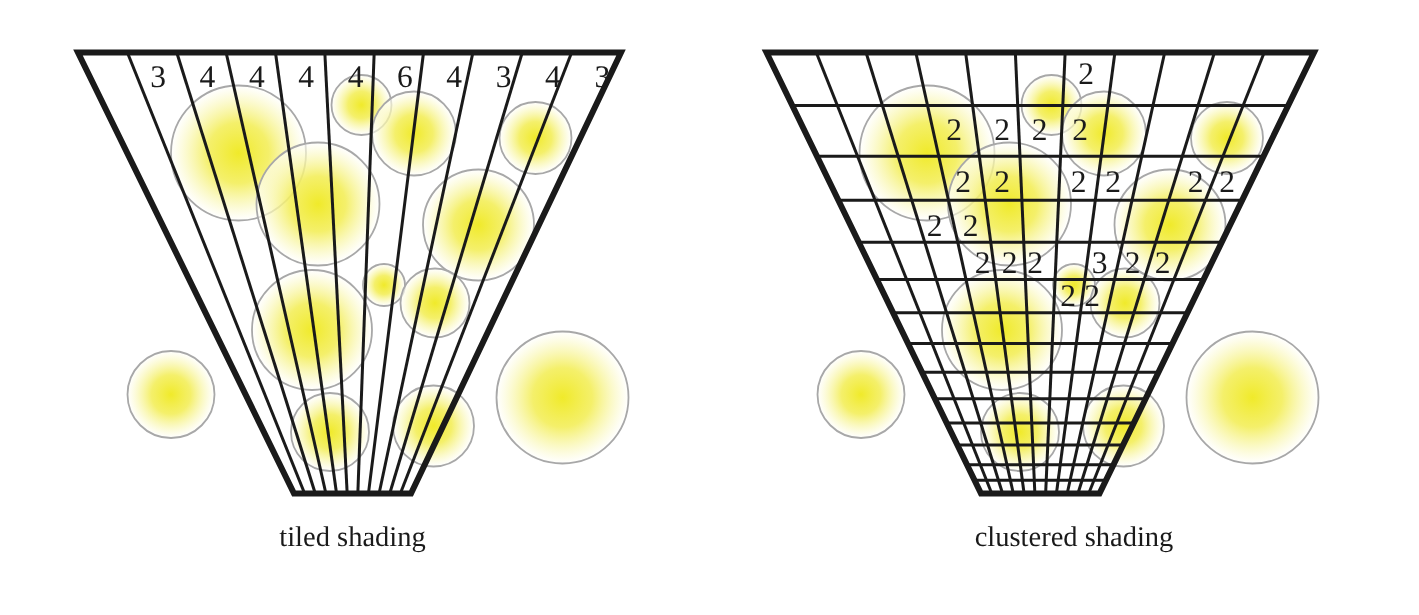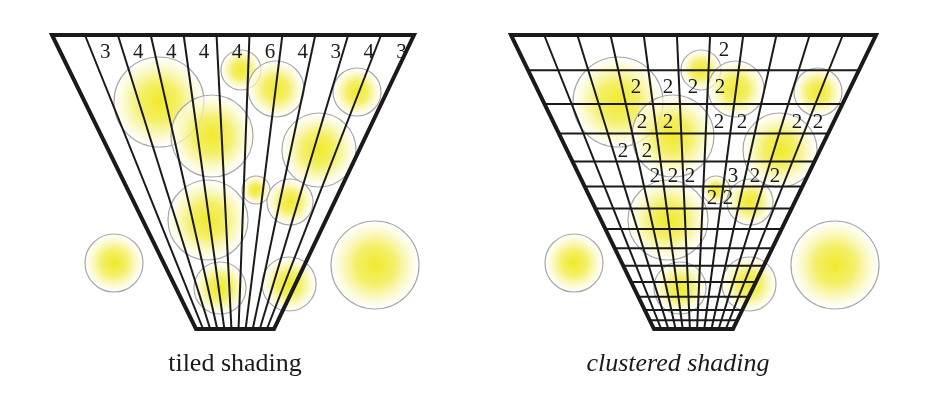--- a/index.html
+++ b/index.html
@@ -1,20 +1,20 @@
 <!DOCTYPE html>
 <html><head>
 <meta charset="utf-8">
 <style>
   html, body { margin: 0; padding: 0; background: #ffffff; }
   body { width: 946px; height: 410px; overflow: hidden; position: relative; font-family: "Liberation Serif", "DejaVu Serif", serif; }
   #figure { position: absolute; left: 0; top: 0; width: 946px; height: 410px; }
-  .caption { position: absolute; top: 348px; font-size: 26px; color: #1a1a1a; text-align: center; width: 300px; font-family: "Liberation Serif", "DejaVu Serif", serif; }
+  .caption { position: absolute; top: 348px; font-size: 19px; color: #1a1a1a; text-align: center; width: 300px; font-family: "Liberation Serif", "DejaVu Serif", serif; }
   #caption-left { left: 85px; }
-  #caption-right { left: 528px; font-style: italic; }
+  #caption-right { left: 566px; }
   svg text { font-family: "Liberation Serif", "DejaVu Serif", serif; fill: #1a1a1a; }
 </style>
 </head>
 <body>
 
 <svg id="figure" width="946" height="410" viewBox="0 0 946 410" xmlns="http://www.w3.org/2000/svg">
   <defs>
     <radialGradient id="lightGrad" cx="50%" cy="50%" r="50%">
       <stop offset="0%" stop-color="#f0ea2a" stop-opacity="1"></stop>
       <stop offset="45%" stop-color="#f3ee5a" stop-opacity="0.9"></stop>

